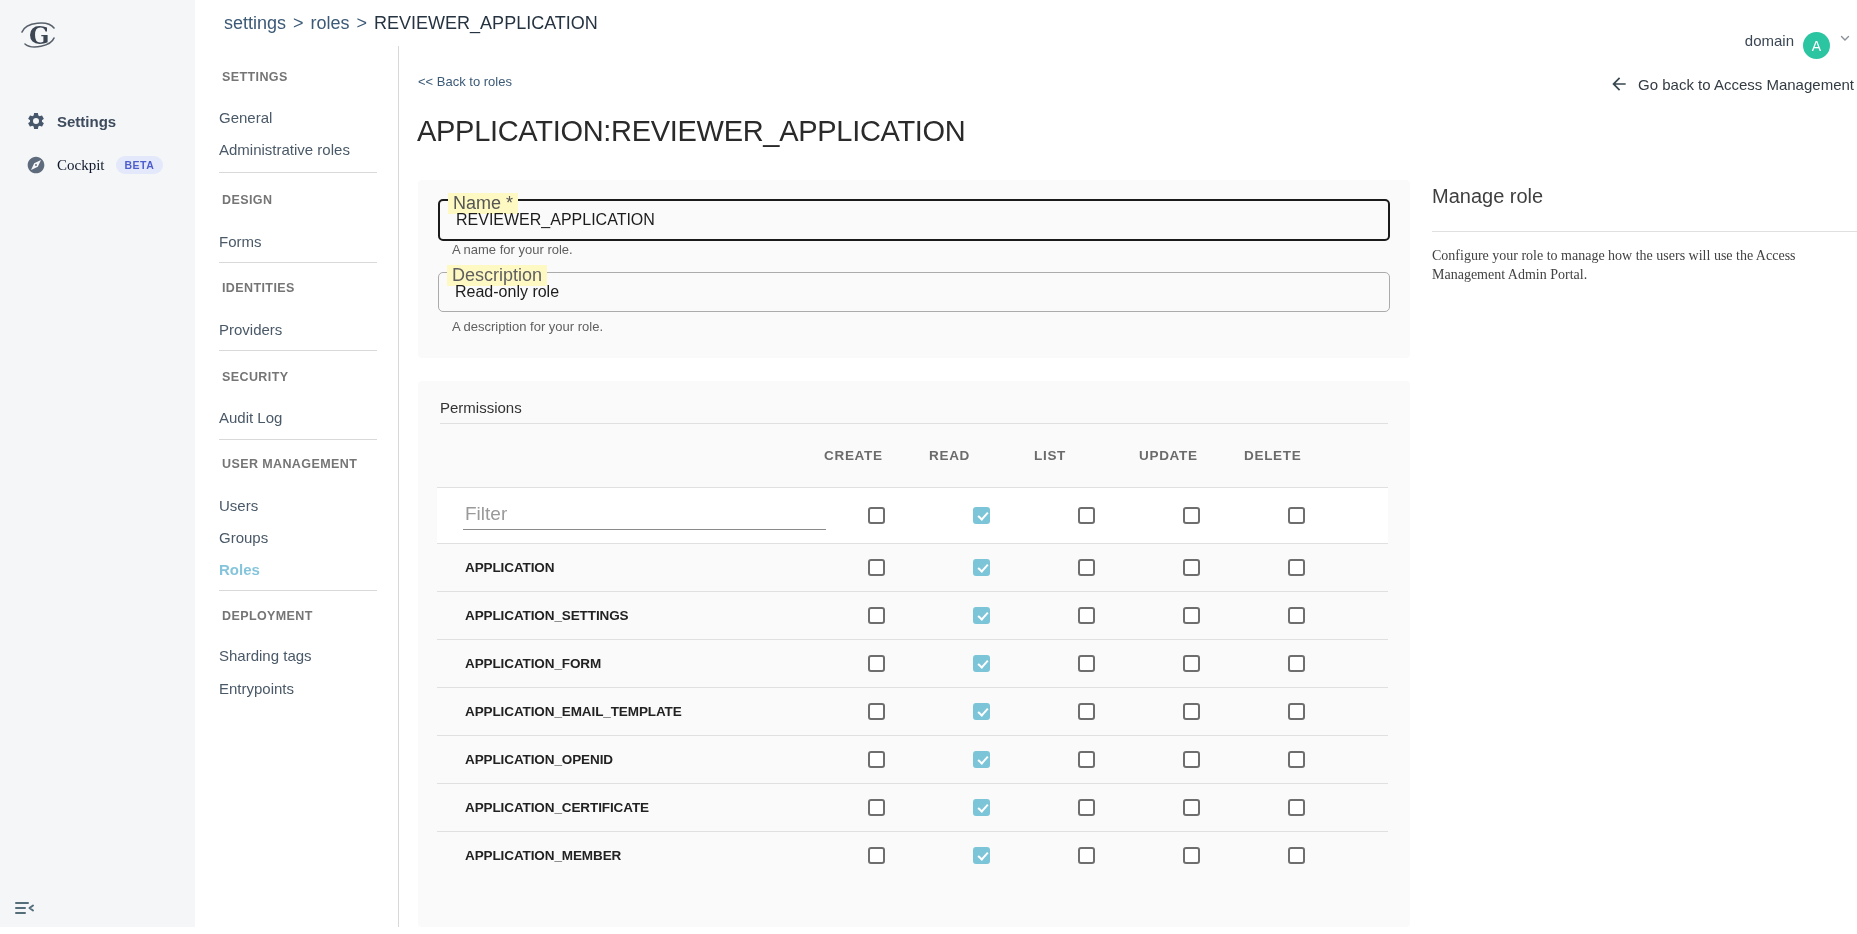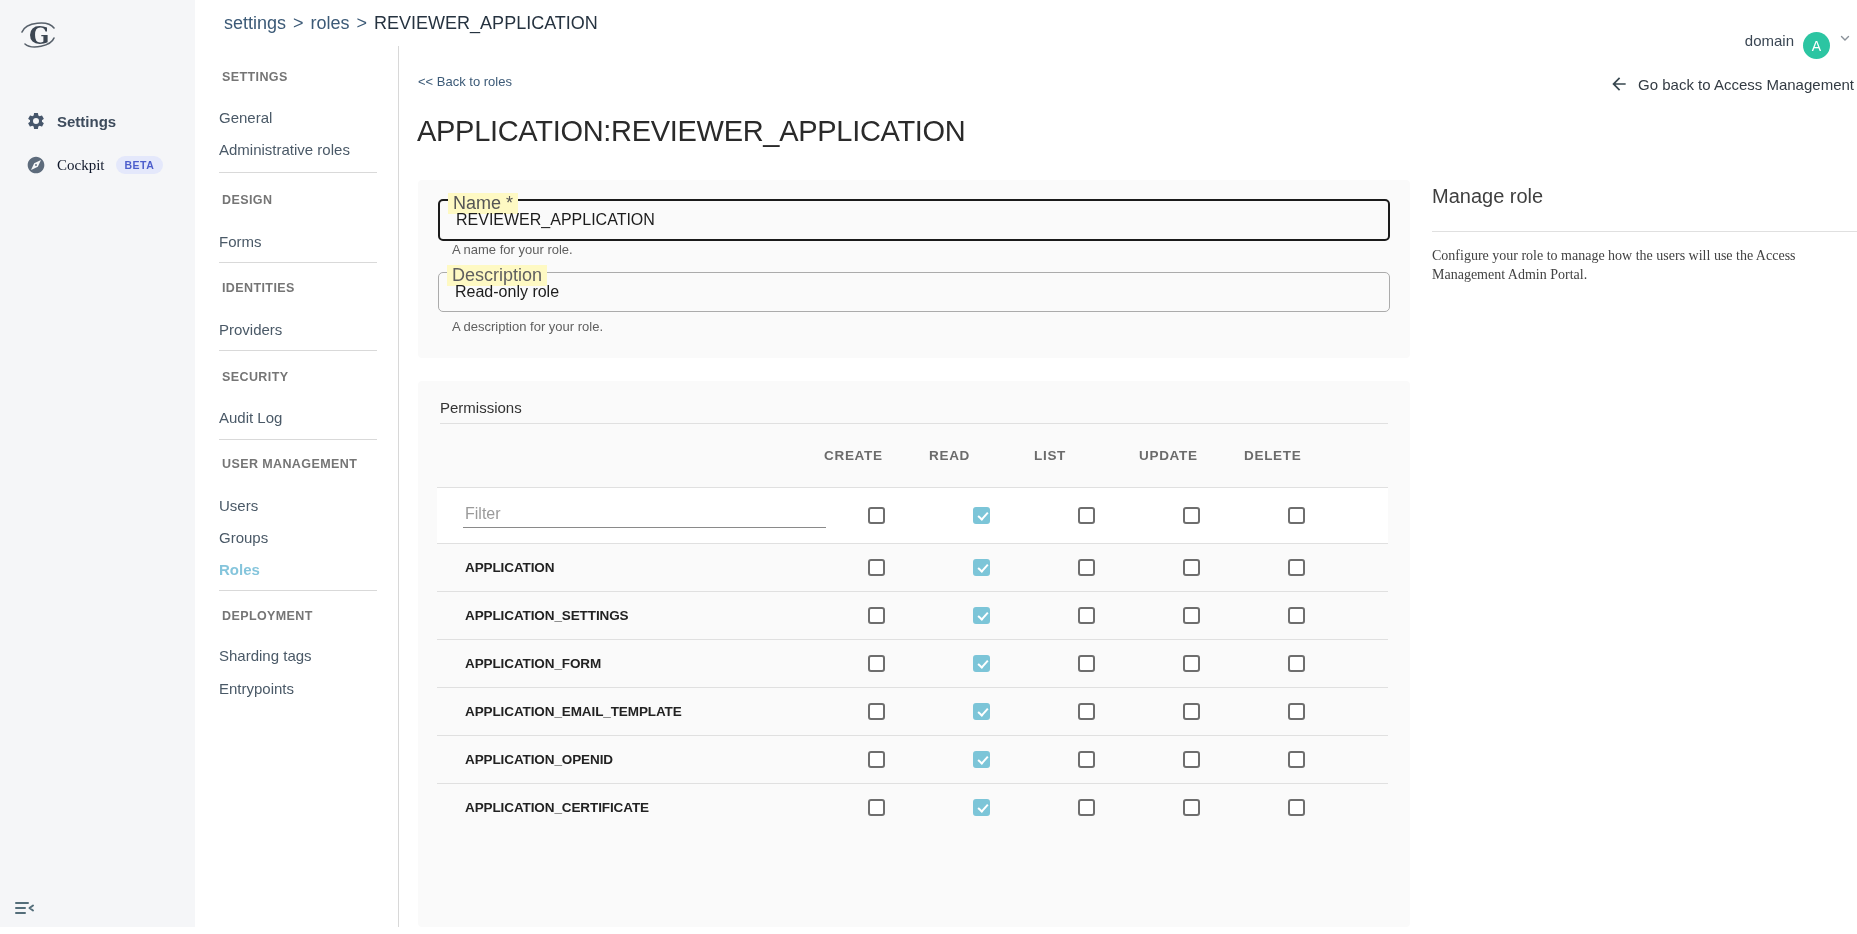--- a/index.html
+++ b/index.html
@@ -69,21 +69,21 @@
   
   .card.perm-card { left:418px; top:381px; width:992px; height:546px; }
   .perm-title { position:absolute; left:22px; top:18px; font-size:15px; font-weight:normal; color:#333; }
   .perm-title-divider { position:absolute; left:22px; top:42px; width:948px; height:1px; background:#e0e0e0; }
   .perm-grid { display:grid; grid-template-columns:387px 105px 105px 105px 105px 105px 1fr; align-items:center; }
   .perm-table { position:absolute; left:19px; top:42px; width:951px; }
   .perm-head { height:64px; }
   .perm-head .col { text-align:left; font-size:13.5px; font-weight:bold; color:#6b6b6b; letter-spacing:.7px; }
   .filter-row { height:56px; background:#ffffff; border-top:1px solid #e0e0e0; }
   .filter-input { margin-left:26px; width:363px; border:none; border-bottom:1px solid #8a8a8a; background:transparent;
-    font-size:16px; padding:2px 2px 4px 2px; outline:none; color:#333; font-family:"Liberation Sans", sans-serif; }
+    font-size:19px; padding:2px 2px 4px 2px; outline:none; color:#333; font-family:"Liberation Sans", sans-serif; }
   .filter-input::placeholder { color:#9a9a9a; }
   .perm-row { height:48px; border-top:1px solid #e0e0e0; }
   .perm-label { padding-left:28px; font-size:13.5px; font-weight:bold; color:#222; letter-spacing:-0.1px; }
   .cb-cell { display:flex; justify-content:center; }
   .cb { position:relative; width:17px; height:17px; border:2px solid #6e6e6e; border-radius:3px; background:#fff; cursor:pointer; }
   .cb.checked { background:var(--accent,#7cc5d8); border-color:var(--accent,#7cc5d8); }
   .cb.checked::after { content:""; position:absolute; left:4.5px; top:1px; width:4px; height:8px;
     border:solid #fff; border-width:0 2px 2px 0; transform:rotate(42deg); }
 </style>
 </head>
@@ -339,15 +339,34 @@
           </div>
     <div class="cb-cell">
             <span class="cb"></span>
           </div>
     <div class="cb-cell">
             <span class="cb"></span>
           </div>
     <div></div>
   </div>
 
+  <div class="perm-grid perm-row">
+    <div class="perm-label">APPLICATION_MEMBER</div>
+    <div class="cb-cell">
+            <span class="cb"></span>
+          </div>
+    <div class="cb-cell">
+            <span class="cb checked"></span>
+          </div>
+    <div class="cb-cell">
+            <span class="cb"></span>
+          </div>
+    <div class="cb-cell">
+            <span class="cb"></span>
+          </div>
+    <div class="cb-cell">
+            <span class="cb"></span>
+          </div>
+    <div></div>
+  </div>
 </div>
   </div>
 </div>
 
 </body></html>

